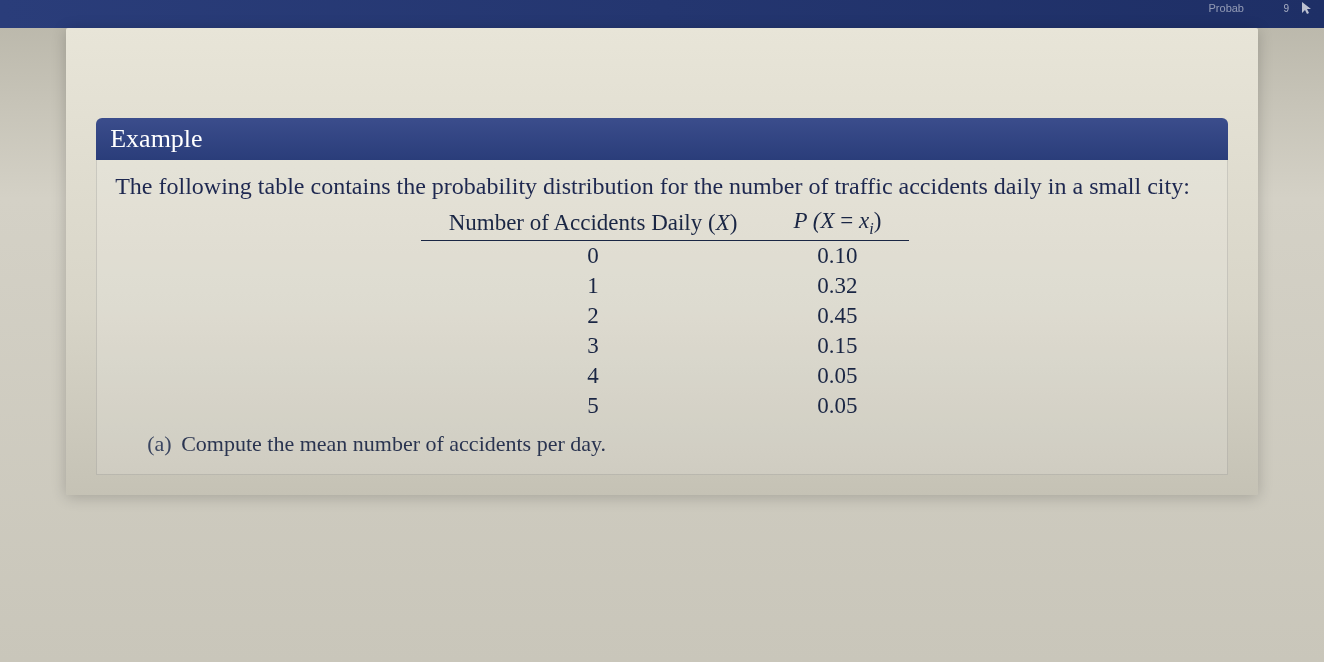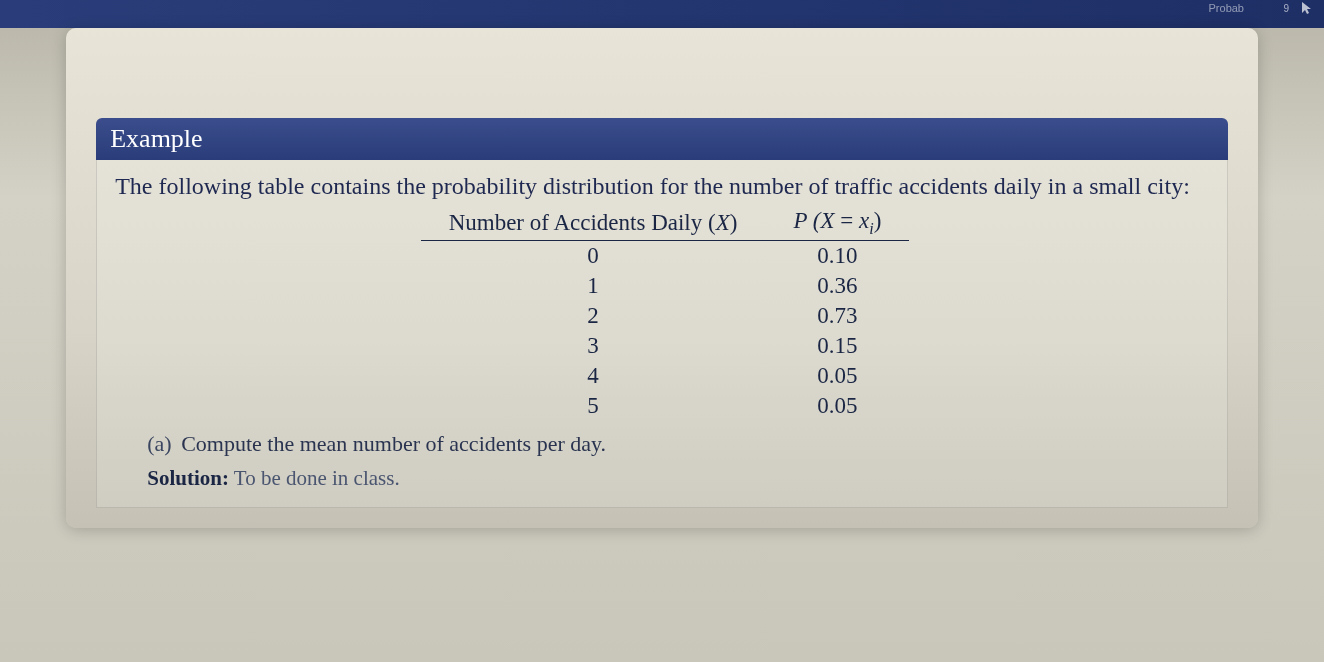--- a/index.html
+++ b/index.html
@@ -50,21 +50,21 @@
       font-size: 14px;
     }
     
     .page-container {
       margin: 0 auto;
       width: 90%;
       background: linear-gradient(to bottom, #e8e5d8 0%, #d8d5c8 60%, #c5c2b5 100%);
       box-shadow: 0 2px 15px rgba(0,0,0,0.2);
       padding: 90px 30px 20px 30px;
       position: relative;
-      border-radius: 10px;
+      border-radius: 2px;
     }
     
     .example-block {
       width: 100%;
     }
     
     .example-header {
       background: linear-gradient(to bottom, #3b4d8c 0%, #2a3d7a 100%);
       color: #fff;
       padding: 6px 14px;
@@ -178,25 +178,25 @@
             </th>
           </tr>
         </thead>
         <tbody>
           <tr>
             <td>0</td>
             <td>0.10</td>
           </tr>
           <tr>
             <td>1</td>
-            <td>0.36</td>
+            <td>0.32</td>
           </tr>
           <tr>
             <td>2</td>
-            <td>0.73</td>
+            <td>0.45</td>
           </tr>
           <tr>
             <td>3</td>
             <td>0.15</td>
           </tr>
           <tr>
             <td>4</td>
             <td>0.05</td>
           </tr>
           <tr>
@@ -204,21 +204,17 @@
             <td>0.05</td>
           </tr>
         </tbody>
       </table>
 
       <div class="questions">
         <div class="question-item">
           <span class="question-label">(a)</span>
           <span>Compute the mean number of accidents per day.</span>
         </div>
-        <div class="solution-line">
-          <span class="solution-label">Solution:</span>
-          <span class="solution-text">To be done in class.</span>
-        </div>
       </div>
 
     </div>
   </div>
 </div>
 
 </body></html>

